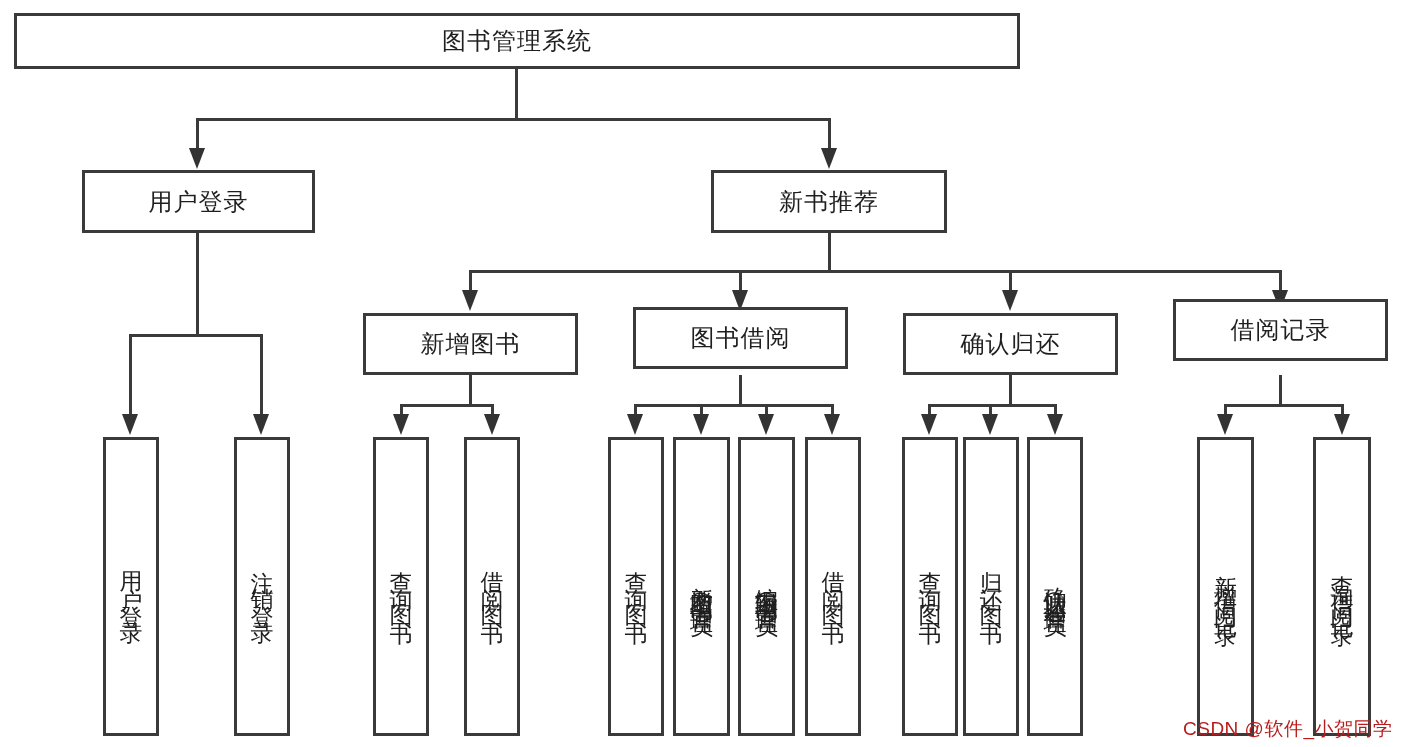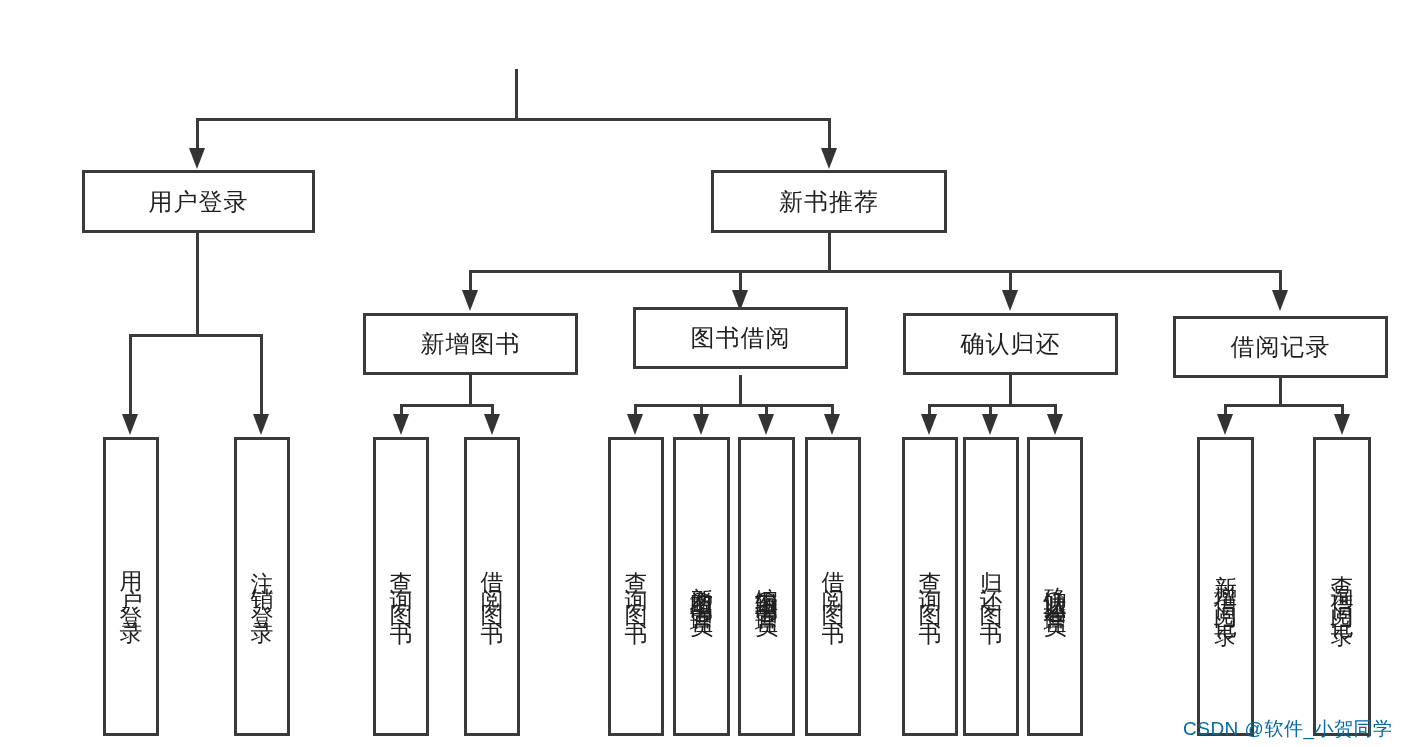--- a/index.html
+++ b/index.html
@@ -39,31 +39,34 @@
     width:0;height:0;
     border-left:8px solid transparent;
     border-right:8px solid transparent;
     border-top:21px solid #333333;
     z-index:1;
   }
   .watermark{
     position:absolute;
     left:1183px;top:716px;
     font-size:19px;
-    color:#0369a1;
+    color:#b91c1c;
     letter-spacing:0.5px;
     white-space:nowrap;
     z-index:5;
   }
 </style>
 </head>
 <body>
 
 <div id="canvas">
 
+  <div class="box" style="left:14px;top:13px;width:1006px;height:56px">
+    <span class="lbl">图书管理系统</span>
+  </div>
 
   <div class="vline" style="left:515px;top:69px;height:50px"></div>
   <div class="hline" style="left:196px;top:118px;width:634px"></div>
   <div class="vline" style="left:196px;top:118px;height:32px"></div>
   <div class="vline" style="left:828px;top:118px;height:32px"></div>
   <div class="arrow" style="left:189px;top:148px"></div>
   <div class="arrow" style="left:821px;top:148px"></div>
 
   <div class="box" style="left:82px;top:170px;width:233px;height:63px">
     <span class="lbl">用户登录</span>
@@ -92,21 +95,21 @@
 
   <div class="box" style="left:363px;top:313px;width:215px;height:62px">
     <span class="lbl">新增图书</span>
   </div>
   <div class="box" style="left:633px;top:307px;width:215px;height:62px">
     <span class="lbl">图书借阅</span>
   </div>
   <div class="box" style="left:903px;top:313px;width:215px;height:62px">
     <span class="lbl">确认归还</span>
   </div>
-  <div class="box" style="left:1173px;top:316px;width:215px;height:62px">
+  <div class="box" style="left:1173px;top:299px;width:215px;height:62px">
     <span class="lbl">借阅记录</span>
   </div>
 
   <div class="vline" style="left:469px;top:375px;height:31px"></div>
   <div class="hline" style="left:400px;top:404px;width:94px"></div>
   <div class="vline" style="left:400px;top:404px;height:12px"></div>
   <div class="vline" style="left:491px;top:404px;height:12px"></div>
   <div class="arrow" style="left:393px;top:414px"></div>
   <div class="arrow" style="left:484px;top:414px"></div>
 

